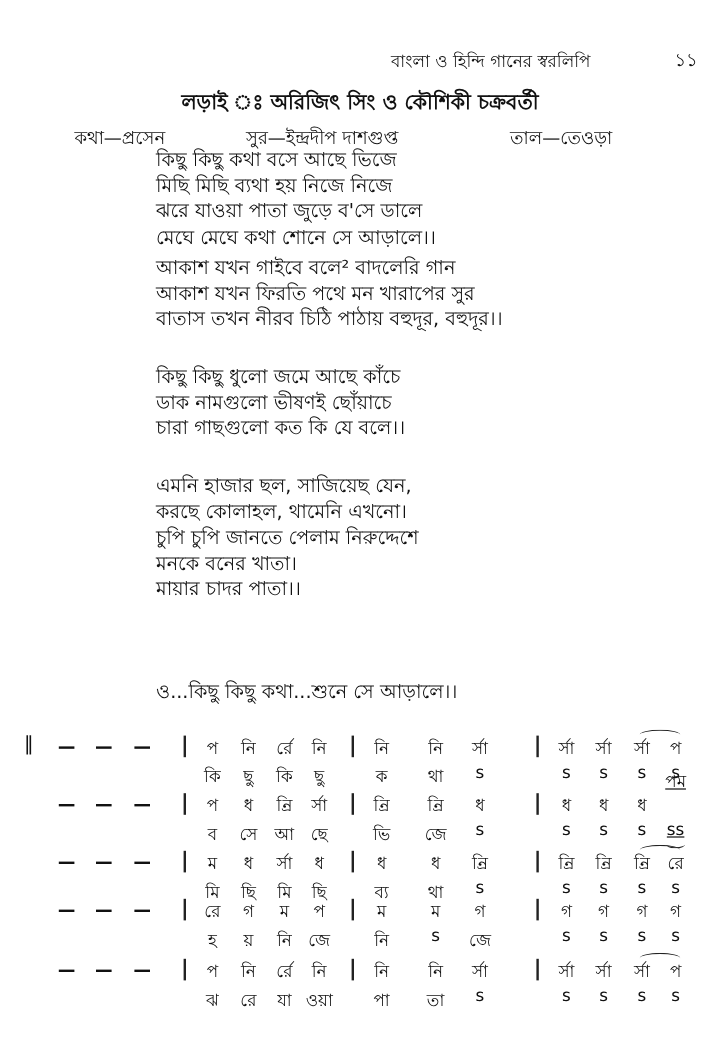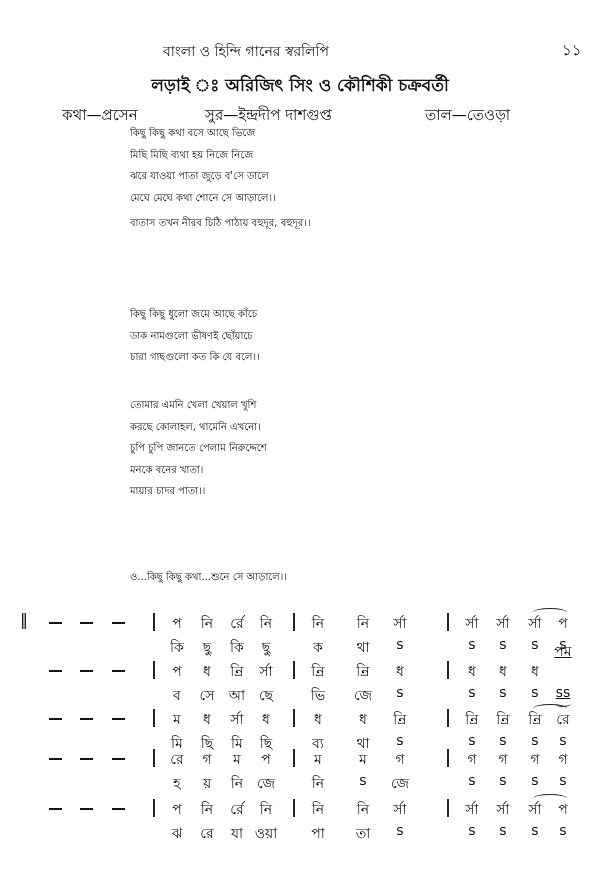--- a/index.html
+++ b/index.html
@@ -1,25 +1,25 @@
 <!DOCTYPE html>
 <html><head>
   <meta charset="utf-8">
   <style>
     html, body { margin: 0; padding: 0; background: #ffffff; }
     body {
       width: 600px; height: 873px; position: relative; overflow: hidden;
       font-family: "DejaVu Sans", "Liberation Sans", sans-serif; color: #111;
     }
     .abs { position: absolute; white-space: nowrap; }
-    .running-head { top: 40px; left: 0; width: 492px; text-align: center; font-size: 14px; }
+    .running-head { top: 40px; left: 0; width: 492px; text-align: right; font-size: 14px; }
     .page-number { top: 38px; left: 562px; font-size: 15px; }
     .song-title { top: 72px; left: 0; width: 600px; text-align: center; font-size: 17px; font-weight: bold; }
     .credits { top: 103px; font-size: 15px; }
-    .stanza { position: absolute; left: 130px; font-size: 10px; line-height: 21.5px; }
+    .stanza { position: absolute; left: 130px; font-size: 16px; line-height: 21.5px; }
     .stanza div { white-space: nowrap; }
     .ncell { position: absolute; font-size: 14px; transform: translateX(-50%); white-space: nowrap; text-align: center; }
     .dash { position: absolute; width: 13px; height: 1.5px; background: #111; }
     .bar { position: absolute; width: 1.5px; height: 18px; background: #222; }
     .dbar { position: absolute; font-size: 16px; }
     .slur-top { position: absolute; height: 8px; border-top: 1.2px solid #222; border-radius: 50% 50% 0 0; }
     .slur-bot { position: absolute; height: 6px; border-bottom: 1.2px solid #222; border-radius: 0 0 50% 50%; }
     .underline { text-decoration: underline; }
   </style>
 </head>
@@ -32,29 +32,31 @@
 <div class="abs credits" style="left:205px">সুর—ইন্দ্রদীপ দাশগুপ্ত</div>
 <div class="abs credits" style="left:425px">তাল—তেওড়া</div>
 
 <div class="stanza" style="top:122px">
   <div>কিছু কিছু কথা বসে আছে ভিজে</div>
   <div>মিছি মিছি ব্যথা হয় নিজে নিজে</div>
   <div>ঝরে যাওয়া পাতা জুড়ে ব'সে ডালে</div>
   <div>মেঘে মেঘে কথা শোনে সে আড়ালে।।</div>
 </div>
 <div class="stanza" style="top:212px">
+  <div>আকাশ যখন গাইবে বলে² বাদলেরি গান</div>
+  <div>আকাশ যখন ফিরতি পথে মন খারাপের সুর</div>
   <div>বাতাস তখন নীরব চিঠি পাঠায় বহুদূর, বহুদূর।।</div>
 </div>
 <div class="stanza" style="top:303px">
   <div>কিছু কিছু ধুলো জমে আছে কাঁচে</div>
   <div>ডাক নামগুলো ভীষণই ছোঁয়াচে</div>
   <div>চারা গাছগুলো কত কি যে বলে।।</div>
 </div>
 <div class="stanza" style="top:394px">
-  <div>তোমার এমনি খেলা খেয়াল খুশি</div>
+  <div>এমনি হাজার ছল, সাজিয়েছ যেন,</div>
   <div>করছে কোলাহল, থামেনি এখনো।</div>
   <div>চুপি চুপি জানতে পেলাম নিরুদ্দেশে</div>
   <div>মনকে বনের খাতা।</div>
   <div>মায়ার চাদর পাতা।।</div>
 </div>
 <div class="stanza" style="top:566px">
   <div>ও...কিছু কিছু কথা...শুনে সে আড়ালে।।</div>
 </div>
 
 <div id="notation">

